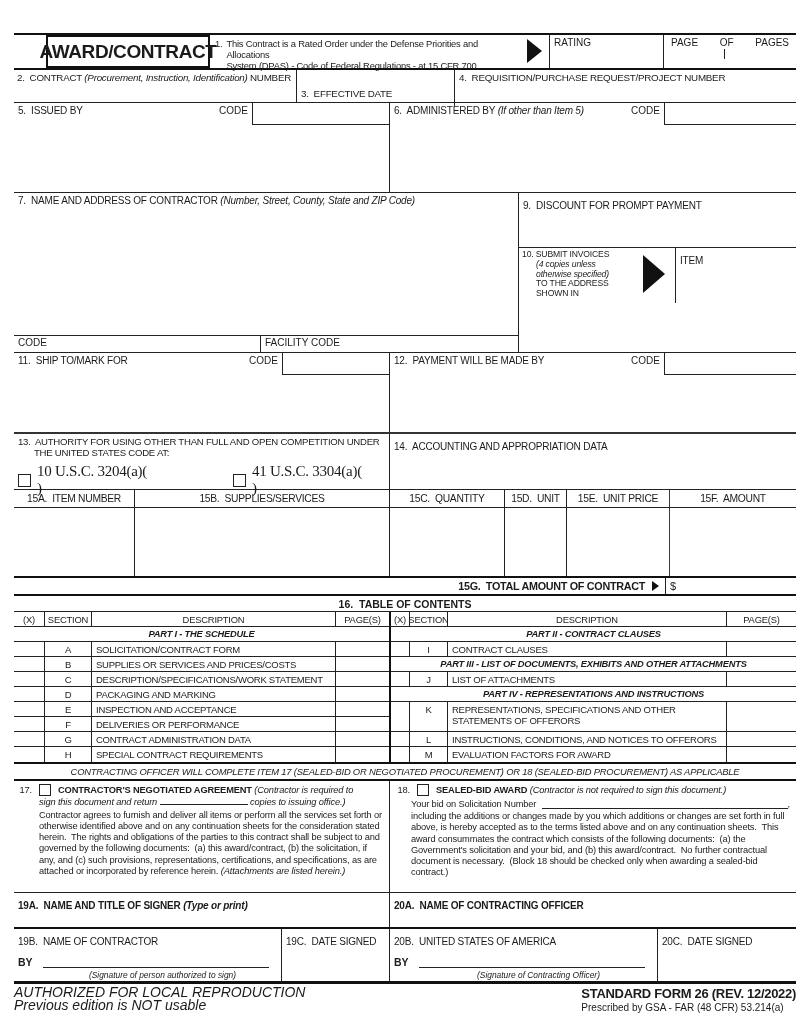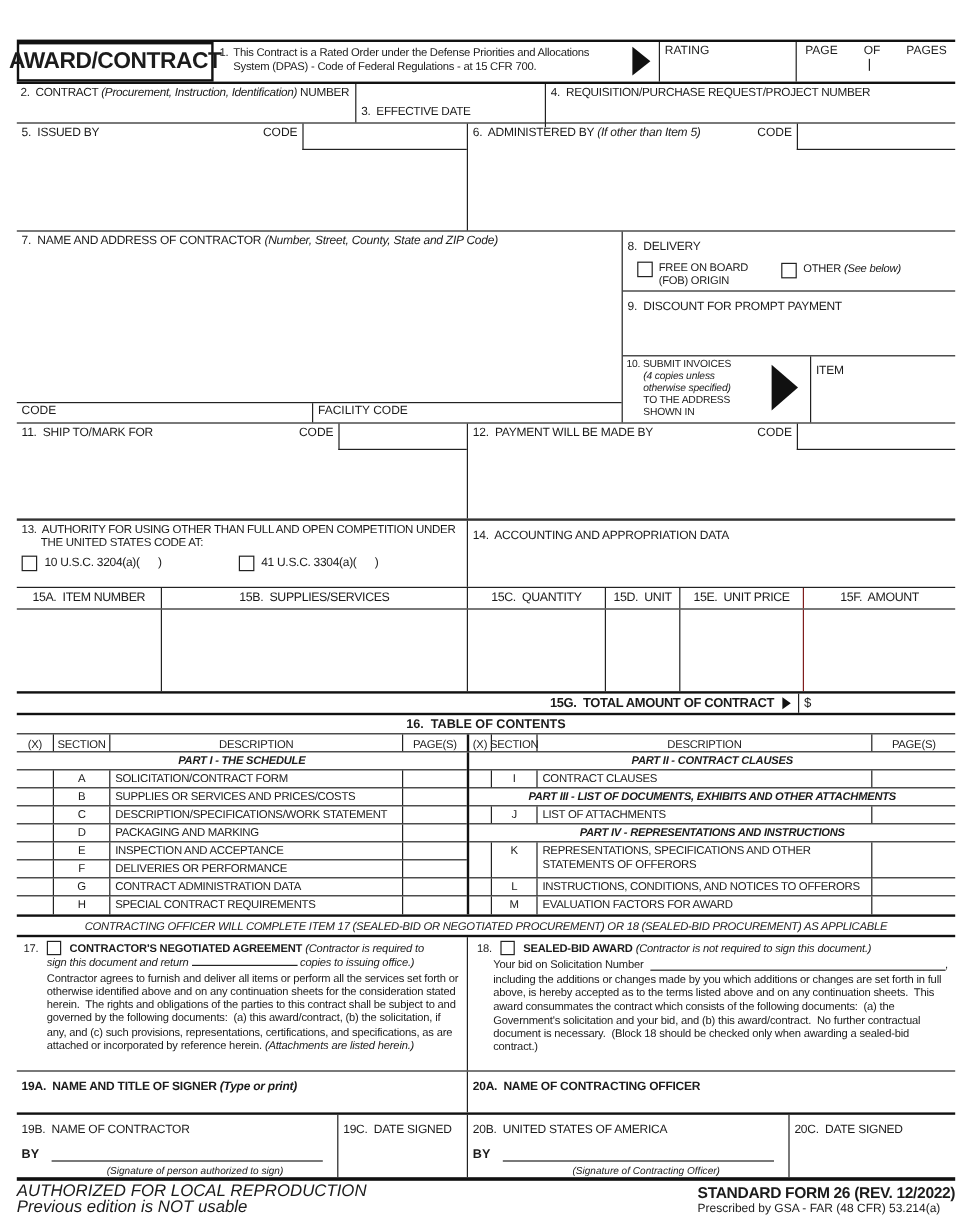--- a/index.html
+++ b/index.html
@@ -16,21 +16,21 @@
   .it { font-style:italic; }
   .b  { font-weight:bold; }
   .lbl { font-size:10px; letter-spacing:-0.2px; }
   .cbx { width:13px; height:13px; border:1.5px solid #222; background:#fff; flex:none; display:inline-block; }
   .cbx12 { width:12px; height:12px; border:1.3px solid #222; background:#fff; flex:none; display:inline-block; }
   .fill { flex:1; }
 
   
   .r1 { height:33px; }
   .titlebox { width:164px; border:2.5px solid #111; display:flex; align-items:center; justify-content:center;
-              font-size:19px; font-weight:bold; letter-spacing:-0.4px; }
+              font-size:19px; font-weight:bold; letter-spacing:-0.4px;margin-left:32px; }
   .i1cell { flex:1; position:relative; padding:3px 30px 2px 5px; display:flex; gap:4px; font-size:9.4px; letter-spacing:-0.2px; }
   .tri1 { position:absolute; right:7px; top:4px; width:0; height:0;
           border-top:12px solid transparent; border-bottom:12px solid transparent; border-left:15px solid #111; }
   .ratingcell { width:114px; border-left:1.5px solid #222; padding:2px 4px; font-size:10px; }
   .pagescell { width:133px; border-left:1.5px solid #222; position:relative; display:flex;
                justify-content:space-between; padding:2px 7px 0 7px; font-size:10px; }
   .pagescell span { height:12px; }
   .oftick { position:absolute; left:60px; top:14px; width:1px; height:10px; background:#222; }
 
   
@@ -74,21 +74,21 @@
   
   .r5 { height:80px; border-top:1px solid #222; }
   .c11 { width:376px; border-right:1px solid #222; }
   .c12 { flex:1; }
 
   
   .r6 { height:57px; border-top:2px solid #333; }
   .c13 { width:376px; border-right:1px solid #222; padding:2px 4px; font-size:9.6px; letter-spacing:-0.25px; }
   .c13 .ind { margin-left:16px; }
   .uscrow { display:flex; align-items:center; margin-top:5px; }
-  .uscrow .txt { margin-left:6px; font-size:10px; }
+  .uscrow .txt { margin-left:6px; font-size:15px;font-family:Liberation Serif, serif; }
   .uscgap { width:64px; }
   .c14 { flex:1; padding:2px 4px; }
 
   
   .r7 { height:18px; border-top:1px solid #222; font-size:10.3px; letter-spacing:-0.3px; }
   .r7 > div { display:flex; align-items:center; justify-content:center; }
   .r8 { height:69px; border-top:1px solid #222; }
   .k1 { width:121px; border-right:1px solid #222; }
   .k2 { width:255px; border-right:1px solid #222; }
   .k3 { width:115px; border-right:1px solid #222; }
@@ -249,39 +249,20 @@
         <div class="codefac">
           <div class="cf1">
             <span data-bind="labels.code">CODE</span>
           </div>
           <div class="cf2">
             <span data-bind="labels.facility_code">FACILITY CODE</span>
           </div>
         </div>
       </div>
       <div class="r4right">
-        <div class="i8">
-          <span class="lbl" data-bind="row4.item8">8.  DELIVERY</span>
-          <div class="fobrow">
-            <div class="cbgroup">
-              <span class="cbx"></span>
-              <span class="fobtext">
-                <div data-bind="row4.fob1">FREE ON BOARD</div>
-                <div data-bind="row4.fob2">(FOB) ORIGIN</div>
-              </span>
-            </div>
-            <div class="cbgroup othergroup">
-              <span class="cbx"></span>
-              <span class="fobtext">
-                <span data-bind="row4.other">OTHER</span>
-                <span class="it" data-bind="row4.other_it">(See below)</span>
-              </span>
-            </div>
-          </div>
-        </div>
         <div class="i9">
           <span class="lbl" data-bind="row4.item9">9.  DISCOUNT FOR PROMPT PAYMENT</span>
         </div>
         <div class="i10row">
           <div class="i10l">
             <div>
               <span data-bind="row4.item10_no">10.</span>
               <span data-bind="row4.item10_l1">SUBMIT INVOICES</span>
             </div>
             <div class="ind it" data-bind="row4.item10_it1">(4 copies unless</div>

